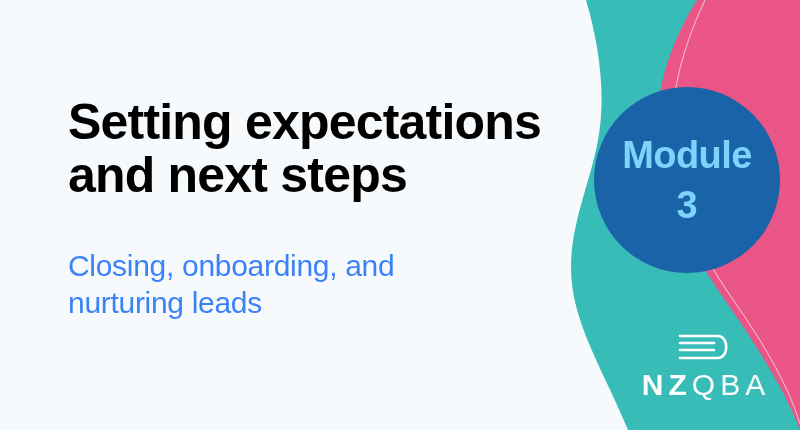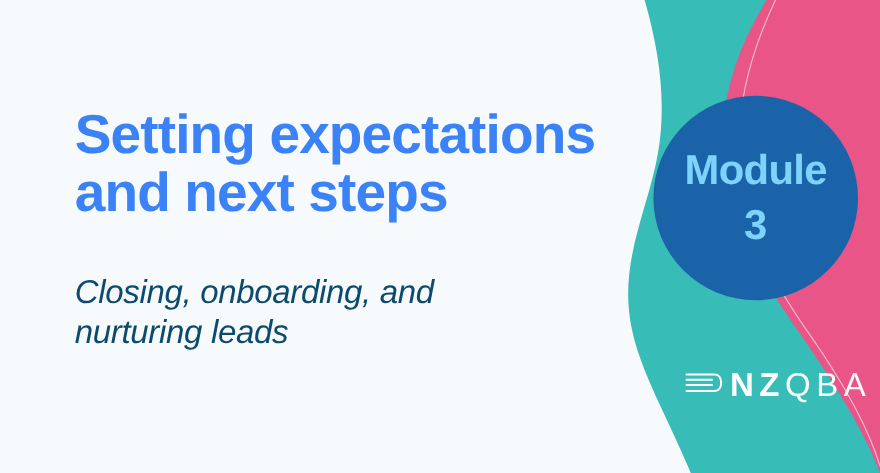--- a/index.html
+++ b/index.html
@@ -39,34 +39,33 @@
     left: 68px;
     top: 96px;
     width: 480px;
   }
 
   #title {
     font-size: 50px;
     font-weight: bold;
     line-height: 1.06;
     letter-spacing: -0.8px;
-    color: #3b82f6;
+    color: #000000;
     margin: 0;
     white-space: pre-line;
   }
 
   #subtitle {
     margin: 0;
     margin-top: 46px;
     font-size: 30px;
-    font-style: italic;
     font-weight: normal;
     line-height: 1.22;
     letter-spacing: -0.3px;
-    color: #0c4a6e;
+    color: #3b82f6;
     white-space: pre-line;
   }
 
   
   #module-badge {
     position: absolute;
     left: 594px;
     top: 87px;
     width: 186px;
     height: 186px;
@@ -91,20 +90,21 @@
     margin-top: 12px;
   }
 
   
   #logo {
     position: absolute;
     left: 620px;
     top: 330px;
     width: 172px;
     display: flex;
+    flex-direction: column;
     align-items: center;
   }
   #logo-icon {
     display: block;
     width: 64px;
     height: 34px;
   }
   #logo-wordmark {
     margin-top: 6px;
     font-size: 30px;

